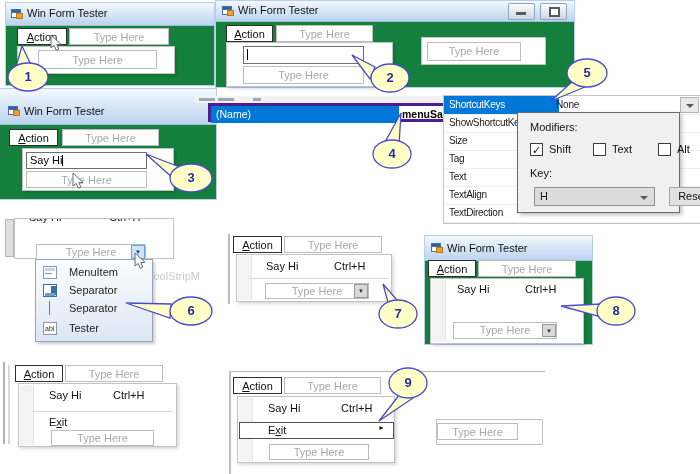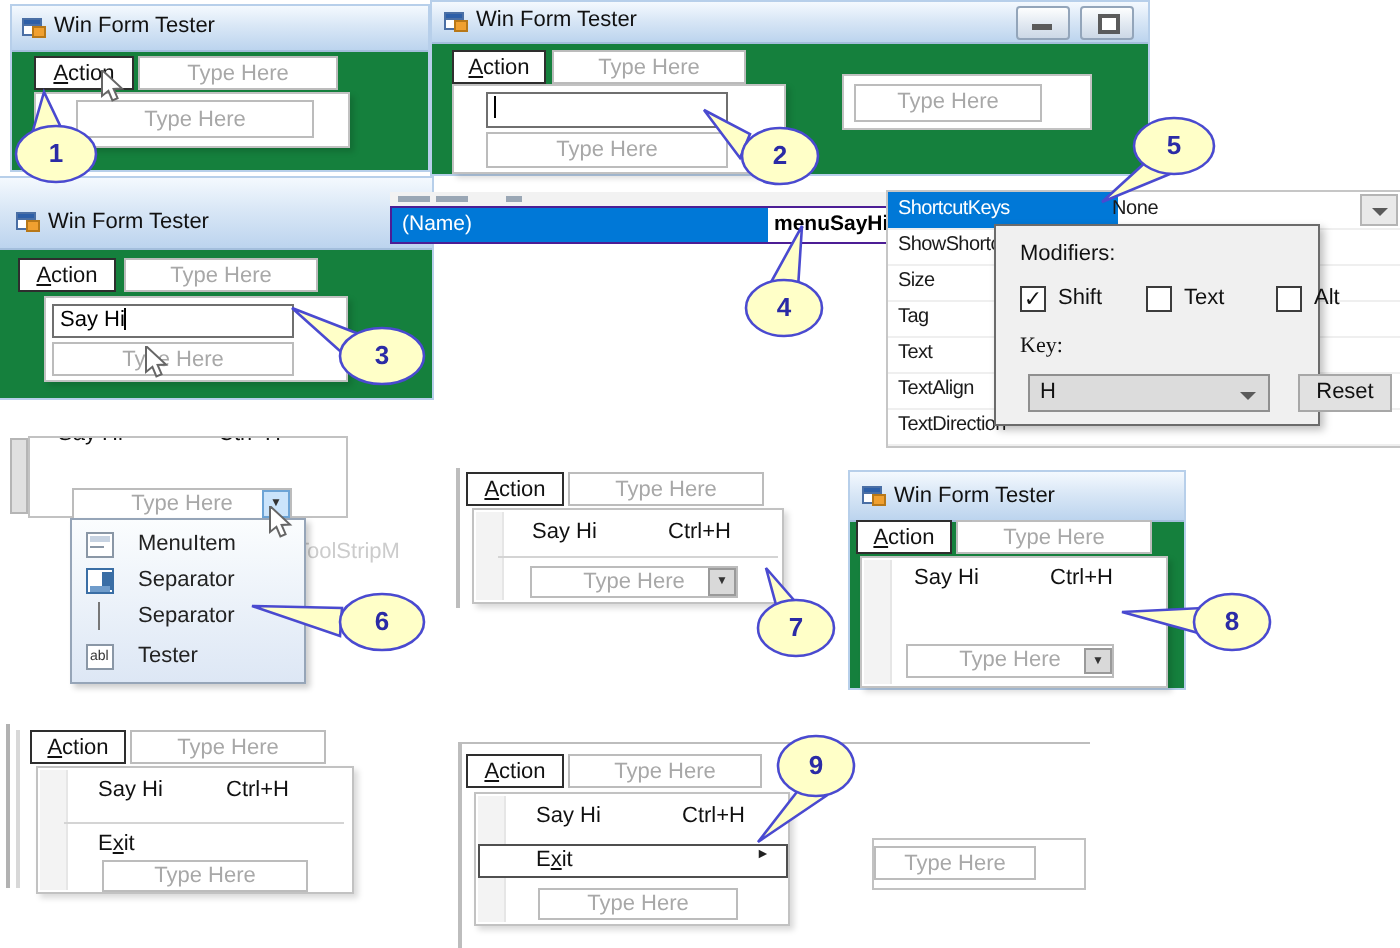--- a/index.html
+++ b/index.html
@@ -132,21 +132,21 @@
         <polygon points="1,0 1,13 4.2,10.4 6.2,15.2 8.8,14.1 6.8,9.5 11,9.3" fill="#fff" stroke="#666" stroke-width="1"></polygon>
       </svg>
   </div>
 
   <div class="frag" style="left:195px;top:96px;width:250px;height:27px;">
     <div class="abs" style="left:0;top:0;width:250px;height:7px;background:#f2f2f2;">
       <div class="dash" style="left:4px;top:2px;width:16px;"></div>
       <div class="dash" style="left:23px;top:2px;width:16px;"></div>
       <div class="dash" style="left:58px;top:2px;width:8px;"></div>
     </div>
-    <div class="abs" style="left:0;top:7px;width:250px;height:19px;border:1px solid #4c1d95;box-sizing:border-box;background:#fff;">
+    <div class="abs" style="left:13px;top:7px;width:250px;height:19px;border:3px solid #4c1d95;box-sizing:border-box;background:#fff;">
       <div class="abs" style="left:0;top:0;width:188px;height:17px;background:#0078d7;color:#fff;font-size:10.5px;line-height:17px;padding-left:5px;box-sizing:border-box;">(Name)</div>
       <div class="abs" style="left:191px;top:0;width:57px;height:17px;font-size:10.5px;font-weight:bold;line-height:17px;color:#000;">menuSayHi</div>
     </div>
   </div>
 
   <div class="pgrid" style="left:443px;top:95px;width:257px;height:129px;border-right:none;">
     <div class="prow" style="top:0;">
       <div class="pname sel">ShortcutKeys</div>
       <div class="pval">None</div>
       <div class="dropbtn" style="left:236px;top:1px;">
@@ -170,29 +170,29 @@
       </div>
     <div class="prow" style="top:108px;">
         <div class="pname">TextDirection</div>
       </div>
     <div class="prow" style="top:126px;height:4px;border-bottom:none;">
       <div class="pname">TextImageRelation</div>
       <div class="pval">ImageBeforeText</div>
     </div>
   </div>
 
-  <div class="modpanel" style="left:497px;top:112px;width:163px;height:101px;padding-left:48px;">
+  <div class="modpanel" style="left:517px;top:112px;width:163px;height:101px;padding-left:48px;">
     <span class="lbl" style="left:12px;top:8px;">Modifiers:</span>
     <div class="cb" style="left:12px;top:30px;"><span>✓</span></div>
     <span class="lbl" style="left:31px;top:30px;">Shift</span>
     <div class="cb" style="left:75px;top:30px;"></div>
     <span class="lbl" style="left:94px;top:30px;">Text</span>
     <div class="cb" style="left:140px;top:30px;"></div>
     <span class="lbl" style="left:159px;top:30px;">Alt</span>
-    <span class="lbl" style="left:12px;top:54px;font-family:Liberation Serif, serif;">Key:</span>
+    <span class="lbl" style="left:12px;top:54px;">Key:</span>
     <div class="keycombo" style="left:16px;top:74px;width:121px;height:19px;">
       <span>H</span>
       <div class="chev" style="left:105px;top:8px;"></div>
     </div>
     <div class="pushbtn" style="left:151px;top:74px;width:47px;height:19px;">Reset</div>
   </div>
 
   <div class="frag" style="left:0;top:215px;width:220px;height:130px;">
     <div class="abs" style="left:5px;top:4px;width:9px;height:38px;background:#e0e0e0;border:1px solid #b5b5b5;box-sizing:border-box;"></div>
     <div class="dd-panel" style="left:14px;top:3px;width:160px;height:41px;box-shadow:none;">

